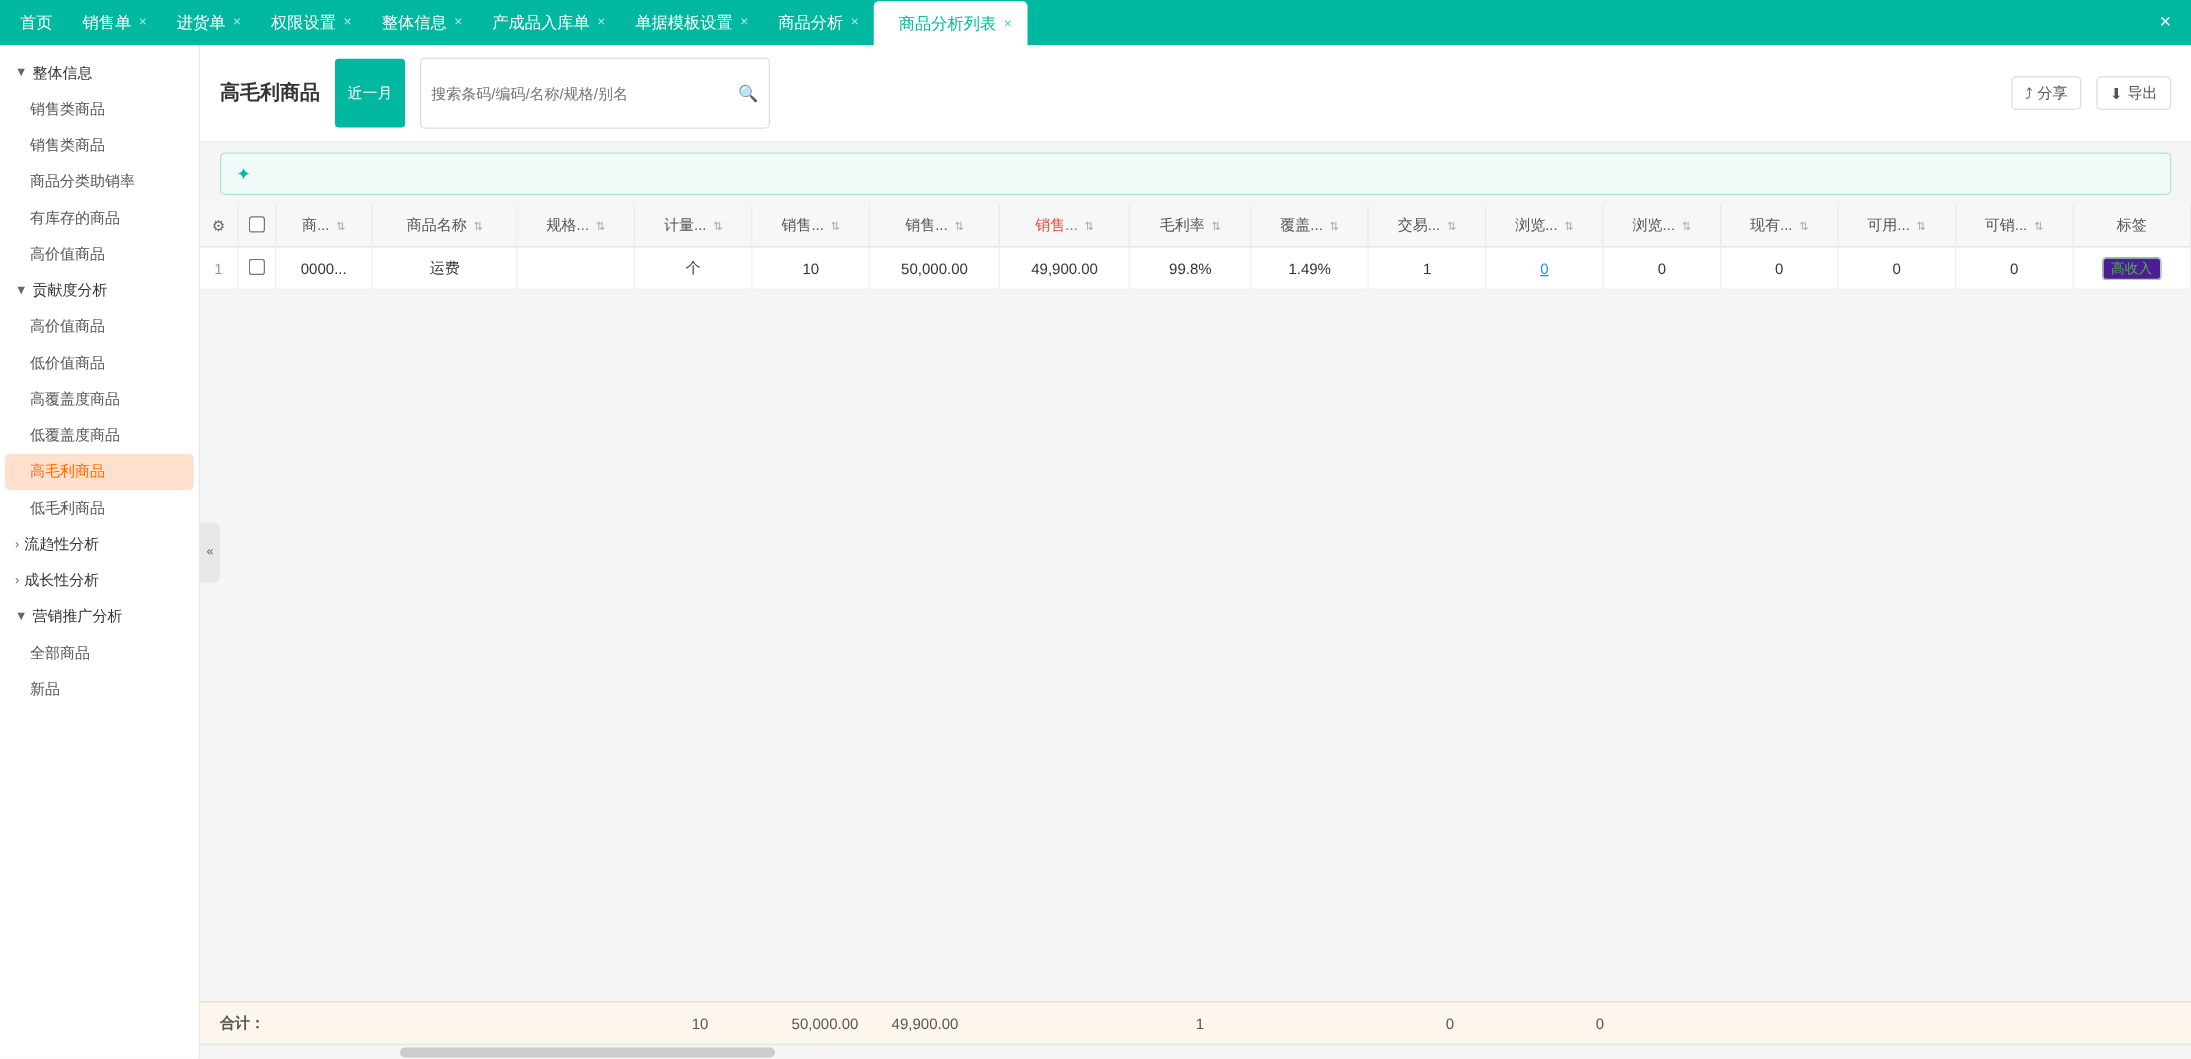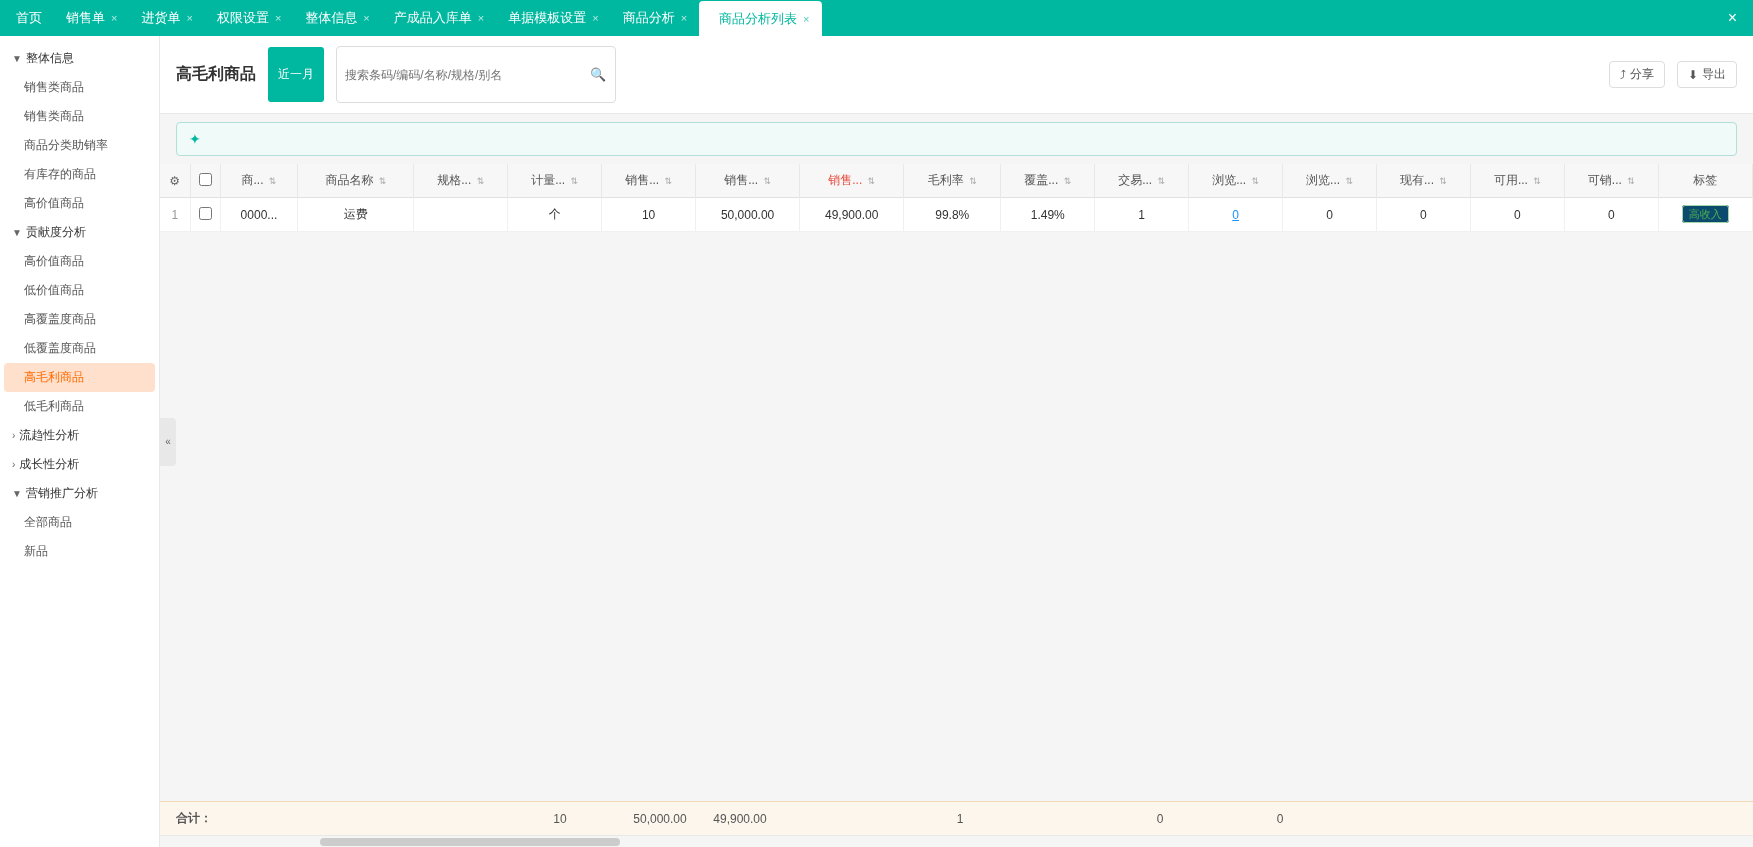--- a/index.html
+++ b/index.html
@@ -215,21 +215,21 @@
       border-bottom: 1px solid #f0f0f0;
     }
     tbody td {
       padding: 8px 6px;
       text-align: center;
       color: #333;
       border-right: 1px solid #f0f0f0;
       white-space: nowrap;
     }
     .tag-high-income {
-      background: #0c4a6e;
+      background: #4c1d95;
       color: #4caf50;
       border: 1px solid #a5d6a7;
       border-radius: 3px;
       padding: 2px 6px;
       font-size: 11px;
     }
     .link-text { color: #1890ff; cursor: pointer; text-decoration: underline; }
 
     
     .footer-bar {

